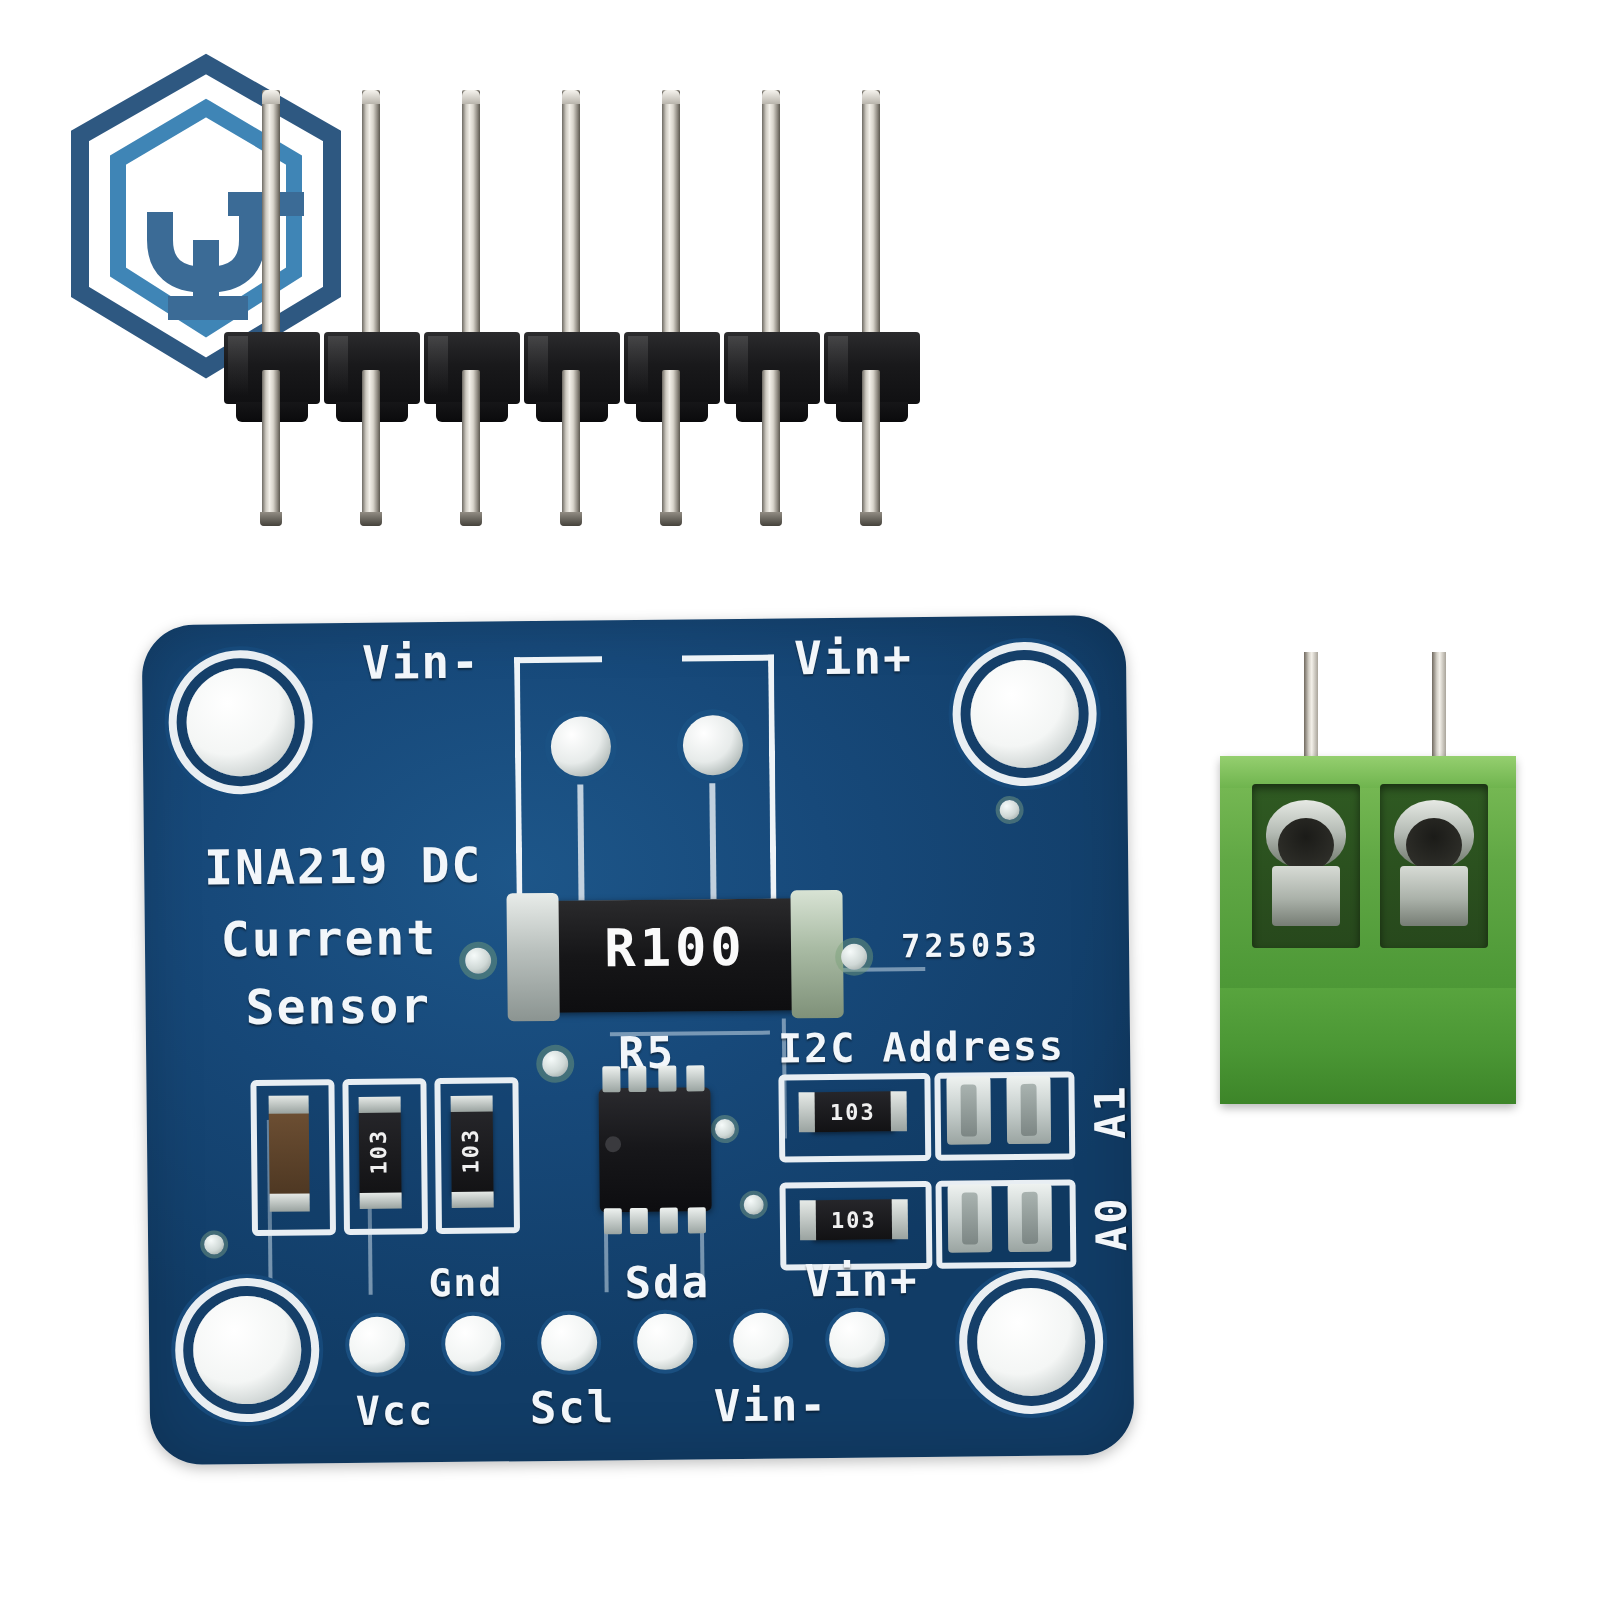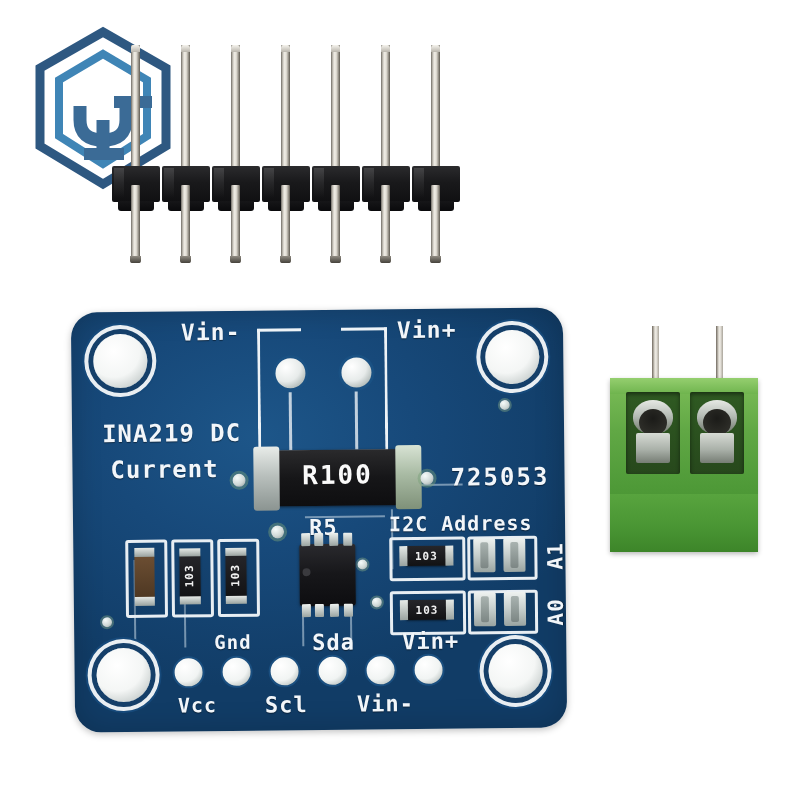--- a/index.html
+++ b/index.html
@@ -293,22 +293,23 @@
       <div class="tb-top-l" style="left:186px;top:18px;width:44px;"></div>
       <div class="tb-top-r" style="left:270px;top:18px;width:46px;"></div>
       <div class="tb-outline" style="left:186px;top:18px;width:124px;height:122px;"></div>
       <div class="tb-hole" style="left:204px;top:48px;"></div>
       <div class="tb-hole" style="left:270px;top:48px;"></div>
       <div class="tb-trace" style="left:217px;top:82px;height:58px;"></div>
       <div class="tb-trace" style="left:283px;top:82px;height:58px;"></div>
 
       <div class="silk" style="left:30px;top:108px;font-size:24px;">INA219 DC</div>
       <div class="silk" style="left:38px;top:144px;font-size:24px;">Current</div>
-
-      <div class="silk" style="left:378px;top:155px;font-size:24px;letter-spacing:2px;">725053</div>
+      <div class="silk" style="left:50px;top:178px;font-size:24px;">Sensor</div>
+
+      <div class="silk" style="left:378px;top:155px;font-size:16px;letter-spacing:2px;">725053</div>
 
       <div class="shunt" style="left:190px;top:140px;">
         <span class="cap l"></span>
         <span class="cap r"></span>
         <span class="lbl">R100</span>
       </div>
 
       <div class="via" style="left:160px;top:163px;"></div>
       <div class="via" style="left:348px;top:163px;"></div>
       <div class="via sm" style="left:428px;top:92px;"></div>

